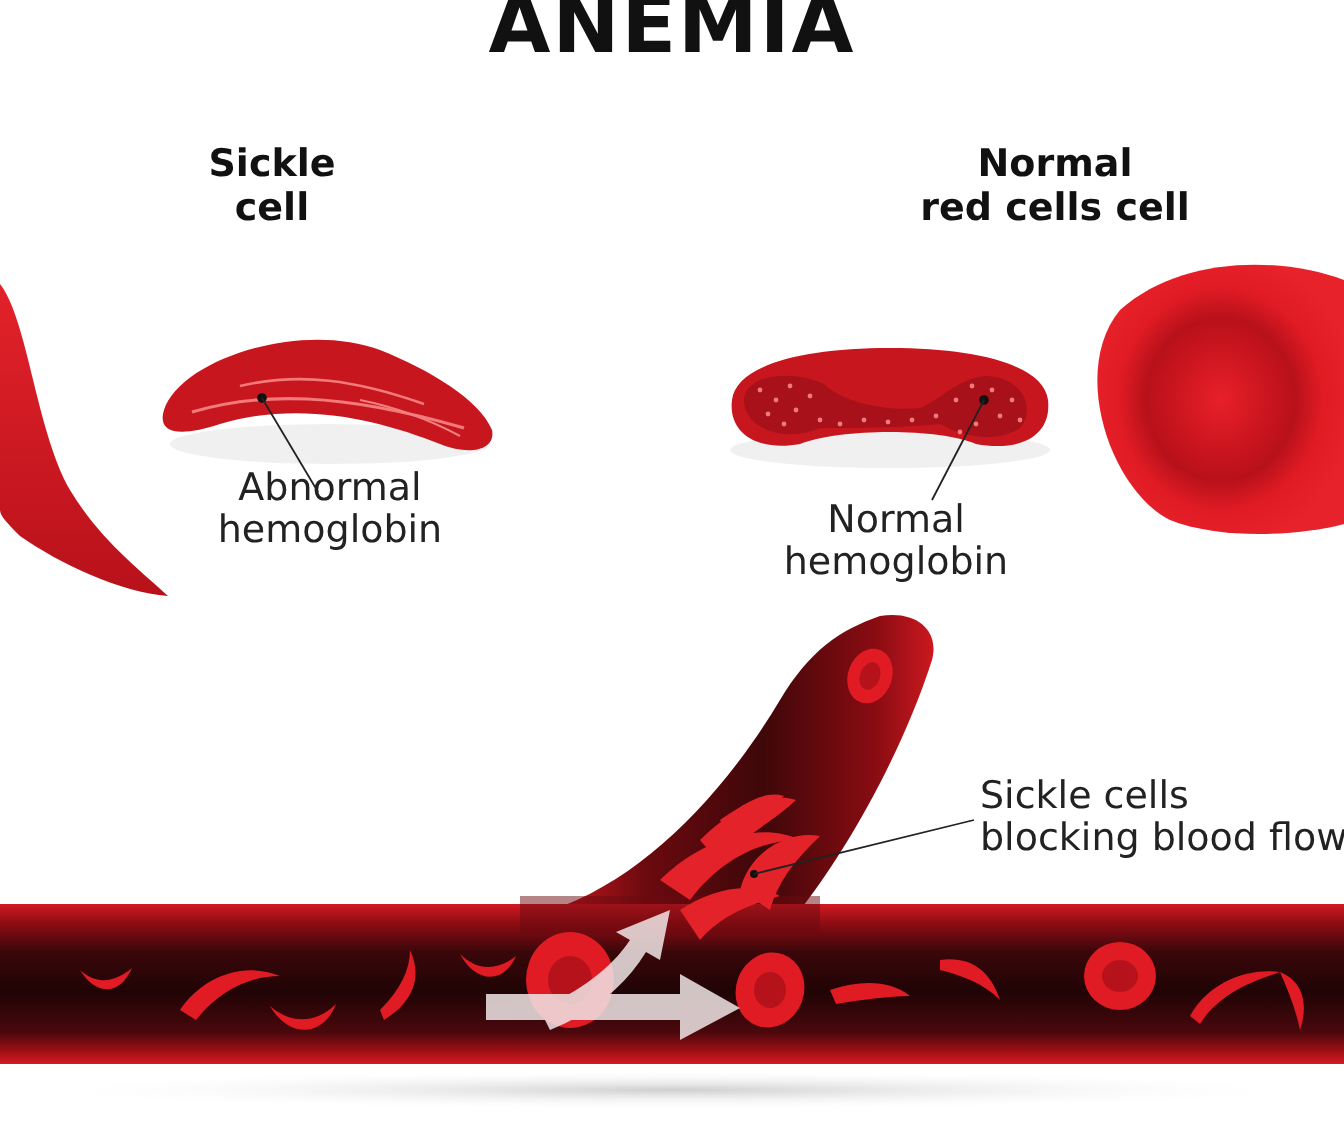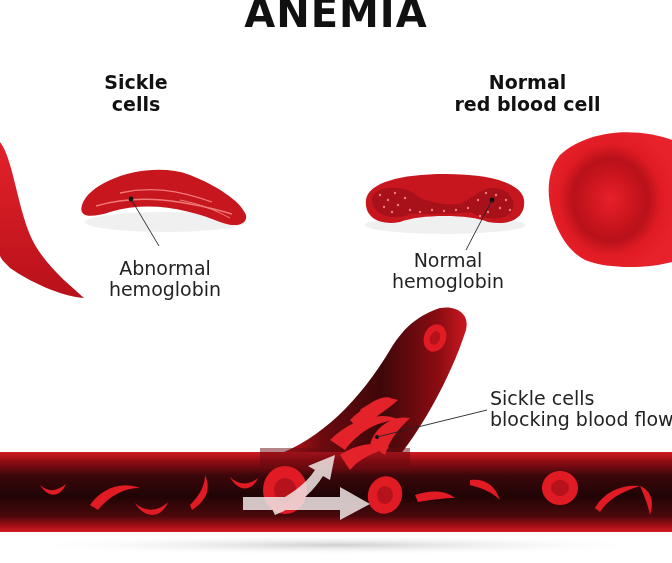--- a/index.html
+++ b/index.html
@@ -129,29 +129,29 @@
   <g opacity="0.85" fill="#f0e6e6">
     <path d="M243,497 L340,497 L340,487 L370,504 L340,520 L340,510 L243,510 Z"></path>
     <path d="M270,505 C290,495 305,485 315,470 L308,466 L335,455 L330,480 L323,476 C312,494 295,507 275,515 Z"></path>
   </g>
 </svg>
 
 <div class="title">ANEMIA</div>
 
 <div class="heading" style="left:81px;top:71px;width:110px;">
   <div>Sickle</div>
-  <div>cells</div>
+  <div>cell</div>
 </div>
 
 <div class="heading" style="left:440px;top:71px;width:175px;">
   <div>Normal</div>
-  <div>red blood cell</div>
+  <div>red cells cell</div>
 </div>
 
-<div class="label" style="left:95px;top:258px;width:140px;">
+<div class="label" style="left:95px;top:234px;width:140px;">
   <div>Abnormal</div>
   <div>hemoglobin</div>
 </div>
 
 <div class="label" style="left:378px;top:250px;width:140px;">
   <div>Normal</div>
   <div>hemoglobin</div>
 </div>
 
 <div class="label label-left" style="left:490px;top:388px;width:200px;white-space:nowrap;">

